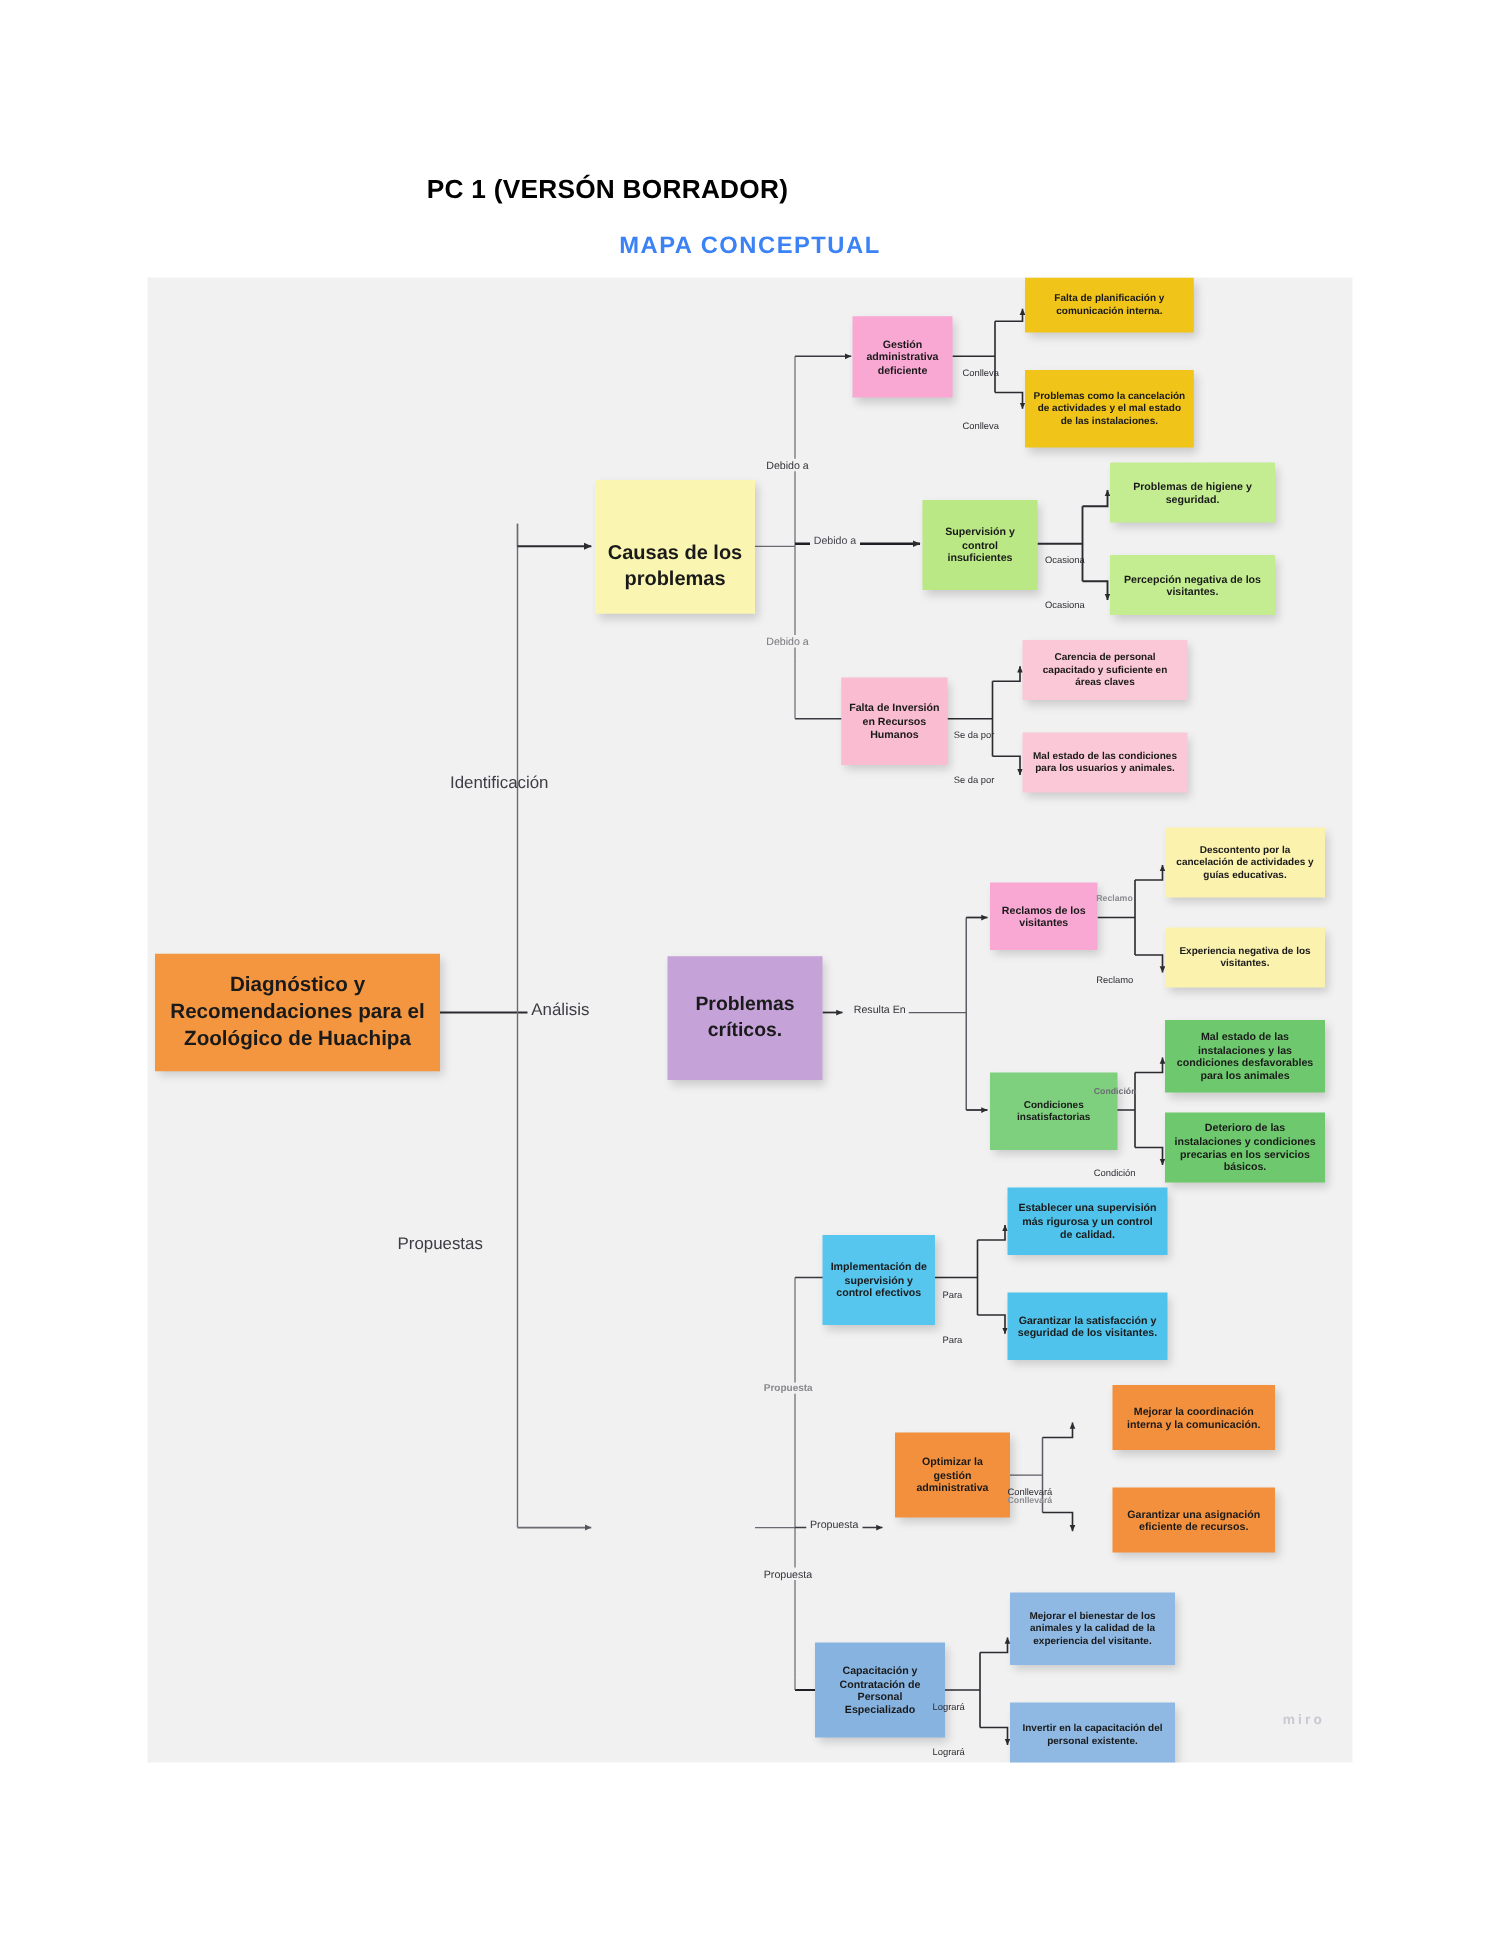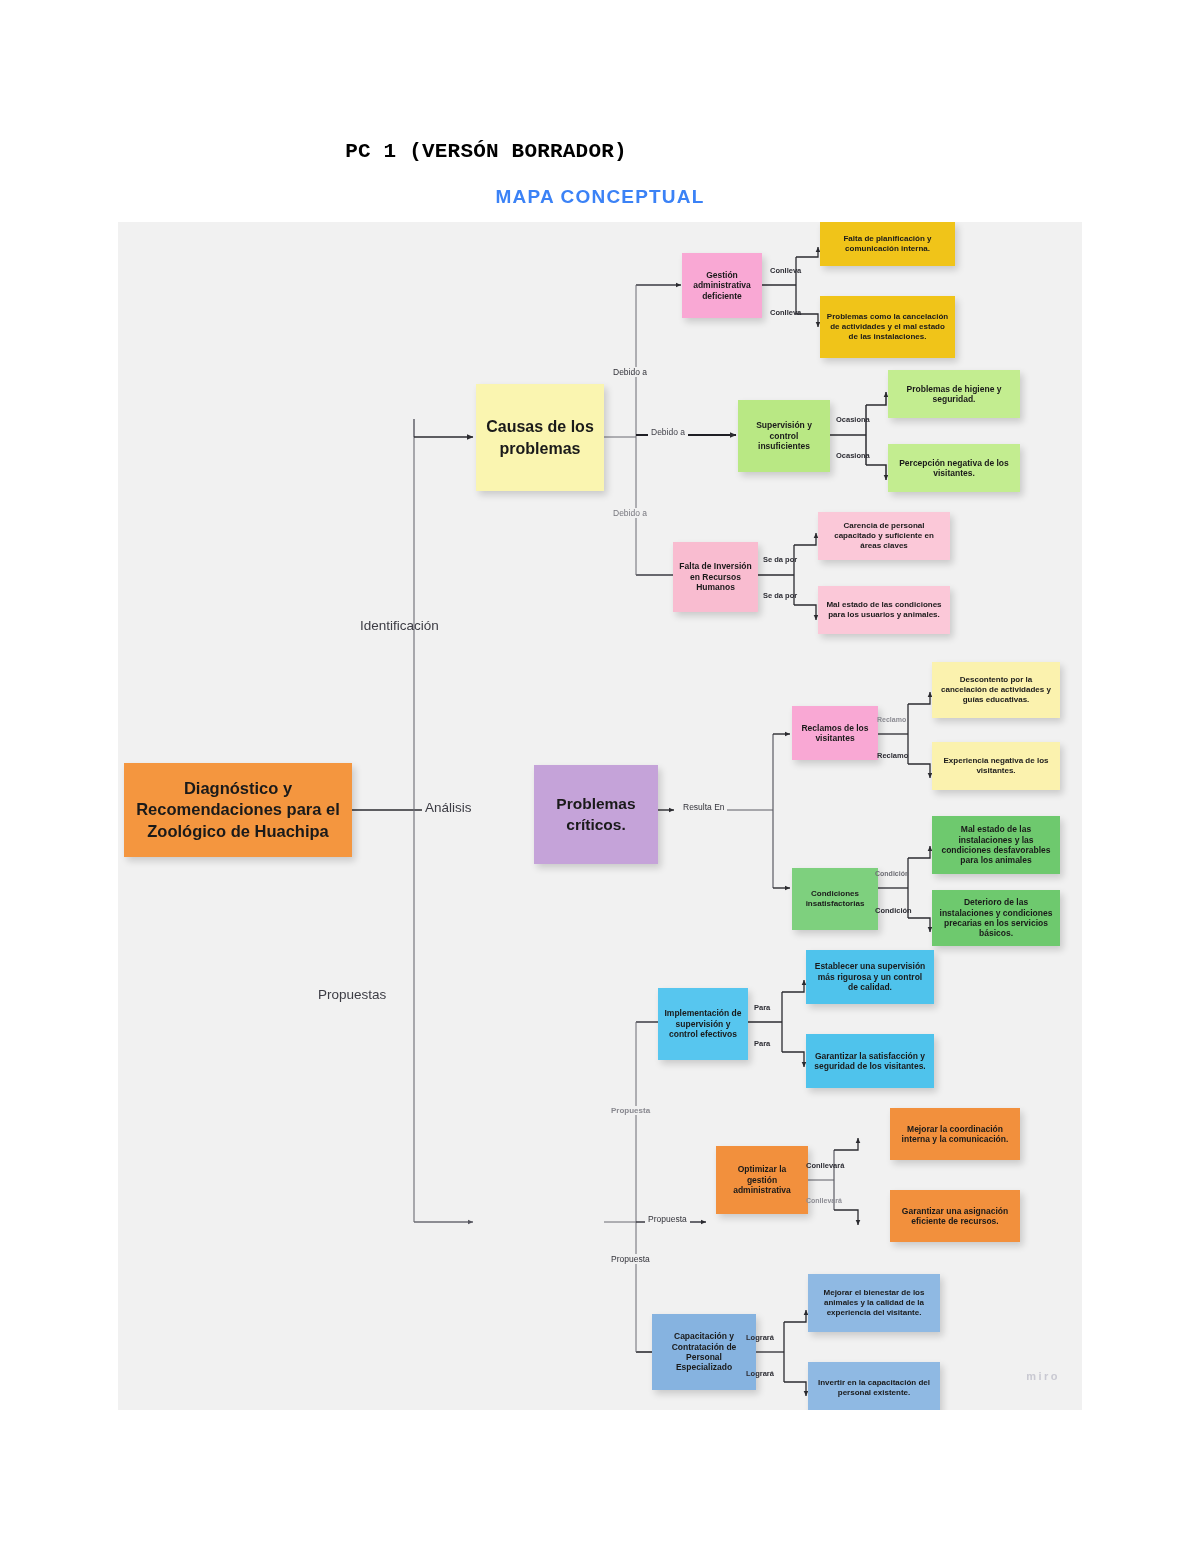--- a/index.html
+++ b/index.html
@@ -2,42 +2,42 @@
 <html><head>
 <meta charset="utf-8">
 <style>
   html,body{margin:0;padding:0;background:#ffffff;}
   body{width:1200px;height:1553px;position:relative;
        font-family:"Liberation Sans","DejaVu Sans",sans-serif;
        -webkit-font-smoothing:antialiased;}
 
   
   .doc-title{position:absolute;left:0;top:140px;width:972px;text-align:center;
-             font-size:21px;font-weight:700;color:#000;letter-spacing:.2px;font-family:Liberation Mono, monospace;}
+             font-size:21px;font-weight:700;color:#000;letter-spacing:.2px;}
   .doc-subtitle{position:absolute;left:0;top:186px;width:1200px;text-align:center;
              font-size:19px;font-weight:700;color:#3b82f6;letter-spacing:1.2px;}
 
   
   .canvas{position:absolute;left:118px;top:222px;width:964px;height:1188px;
           background:#f1f1f1;overflow:hidden;}
   .svg-layer{position:absolute;left:0;top:0;width:964px;height:1188px;}
 
   .watermark{position:absolute;right:22px;bottom:28px;font-size:11px;
              letter-spacing:2.5px;color:#c9c9d2;font-weight:600;}
 
   
   .note{position:absolute;box-sizing:border-box;
         display:flex;align-items:center;justify-content:center;
         text-align:center;color:#1a1a1a;font-weight:700;
         box-shadow:3px 4px 7px rgba(0,0,0,.16);
         padding:16px 6px;line-height:1.22;}
   .note span{display:block;width:100%;}
 
   .n-root{background:#f4963f;font-size:16.5px;line-height:1.3;}
-  .n-causas{background:#faf5b0;font-size:16px;line-height:1.35;}
+  .n-causas{background:#faf5b0;font-size:16px;line-height:1.35;align-items:flex-end;}
   .n-prob{background:#c5a3d9;font-size:15.5px;line-height:1.35;}
   .n-explor{background:#99a5fc;font-size:15.5px;line-height:1.35;}
 
   .n-gold{background:#f9a8d4;font-size:8.5px;}
   .n-gold2{background:#f0c419;font-size:8px;}
   .n-green{background:#b9e884;font-size:8.5px;}
   .n-green2{background:#c3ed90;font-size:8.5px;}
   .n-pink{background:#f9bcd0;font-size:8.5px;}
   .n-pink2{background:#fbc8d8;font-size:8px;}
   .n-yelsoft{background:#f9a8d4;font-size:8.5px;}
@@ -48,21 +48,21 @@
   .n-cyan2{background:#4fc3ec;font-size:8.5px;}
   .n-orng{background:#f2903d;font-size:8.5px;}
   .n-orng2{background:#f2903d;font-size:8.5px;}
   .n-blu{background:#86b3e0;font-size:8.5px;}
   .n-blu2{background:#8fb9e3;font-size:8px;}
 
   
   .elabel{position:absolute;color:#33333a;background:transparent;
           white-space:nowrap;font-weight:400;}
   .el-big{font-size:13.5px;color:#3c3c44;}
-  .el-sm{font-size:7.5px;color:#2c2c33;font-weight:700;}
+  .el-sm{font-size:7.5px;color:#2c2c33;font-weight:400;margin-top:28px;}
   .el-xs{font-size:7px;color:#55555e;font-weight:700;}
   .el-md{font-size:8.5px;color:#33333a;}
 </style>
 </head>
 <body>
 
 <div class="doc-title">PC 1 (VERSÓN BORRADOR)</div>
 <div class="doc-subtitle">MAPA CONCEPTUAL</div>
 
 <div class="canvas">
@@ -221,21 +221,21 @@
   <div class="note n-yelsoft" style="left:674px;top:484px;width:86px;height:54px;">
     <span>Reclamos de los visitantes</span>
   </div>
   <div class="note n-yelsoft2" style="left:814px;top:440px;width:128px;height:56px;">
     <span>Descontento por la cancelación de actividades y guías educativas.</span>
   </div>
   <div class="note n-yelsoft2" style="left:814px;top:520px;width:128px;height:48px;">
     <span>Experiencia negativa de los visitantes.</span>
   </div>
 
-  <div class="note n-grn-mid" style="left:674px;top:636px;width:86px;height:62px;margin-top:10px;">
+  <div class="note n-grn-mid" style="left:674px;top:636px;width:102px;height:62px;">
     <span>Condiciones insatisfactorias</span>
   </div>
   <div class="note n-grn-dk" style="left:814px;top:594px;width:128px;height:58px;">
     <span>Mal estado de las instalaciones y las condiciones desfavorables para los animales</span>
   </div>
   <div class="note n-grn-dk" style="left:814px;top:668px;width:128px;height:56px;">
     <span>Deterioro de las instalaciones y condiciones precarias en los servicios básicos.</span>
   </div>
 
   <div class="note n-cyan" style="left:540px;top:766px;width:90px;height:72px;">

